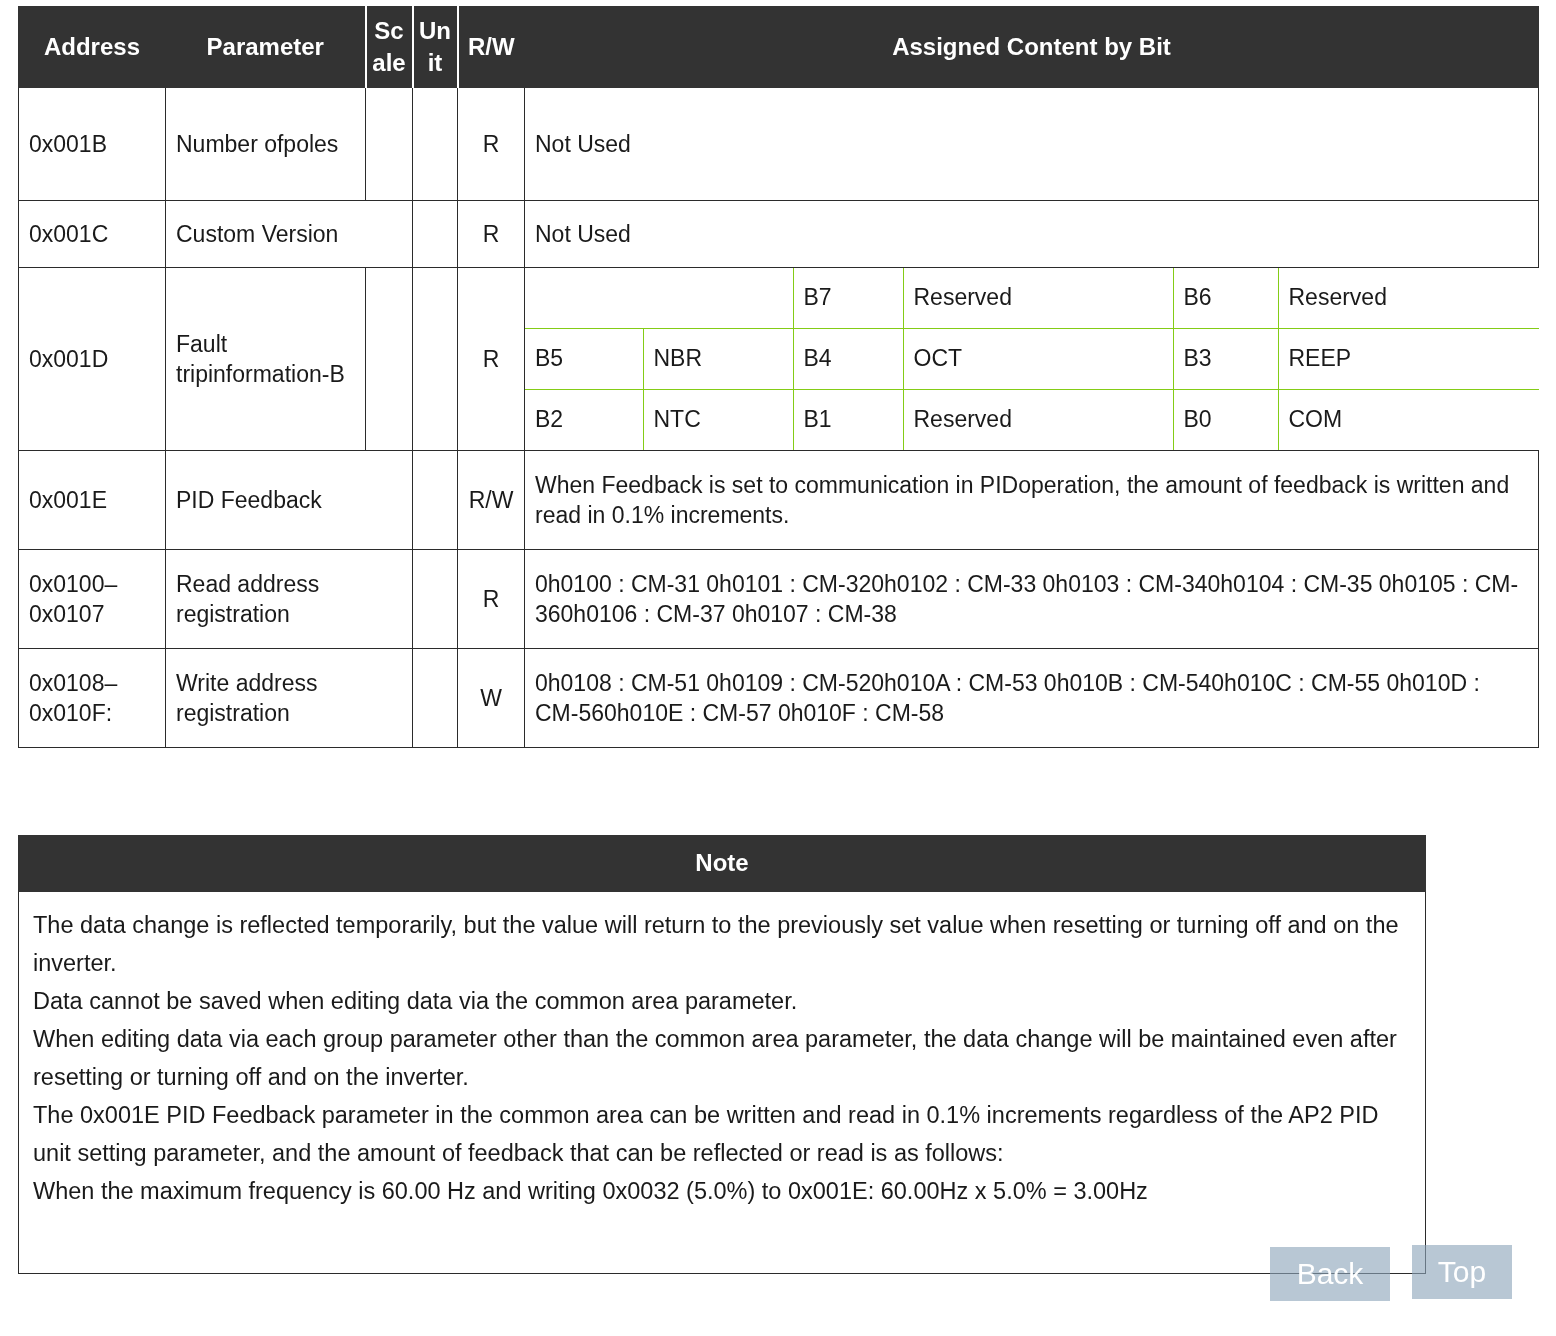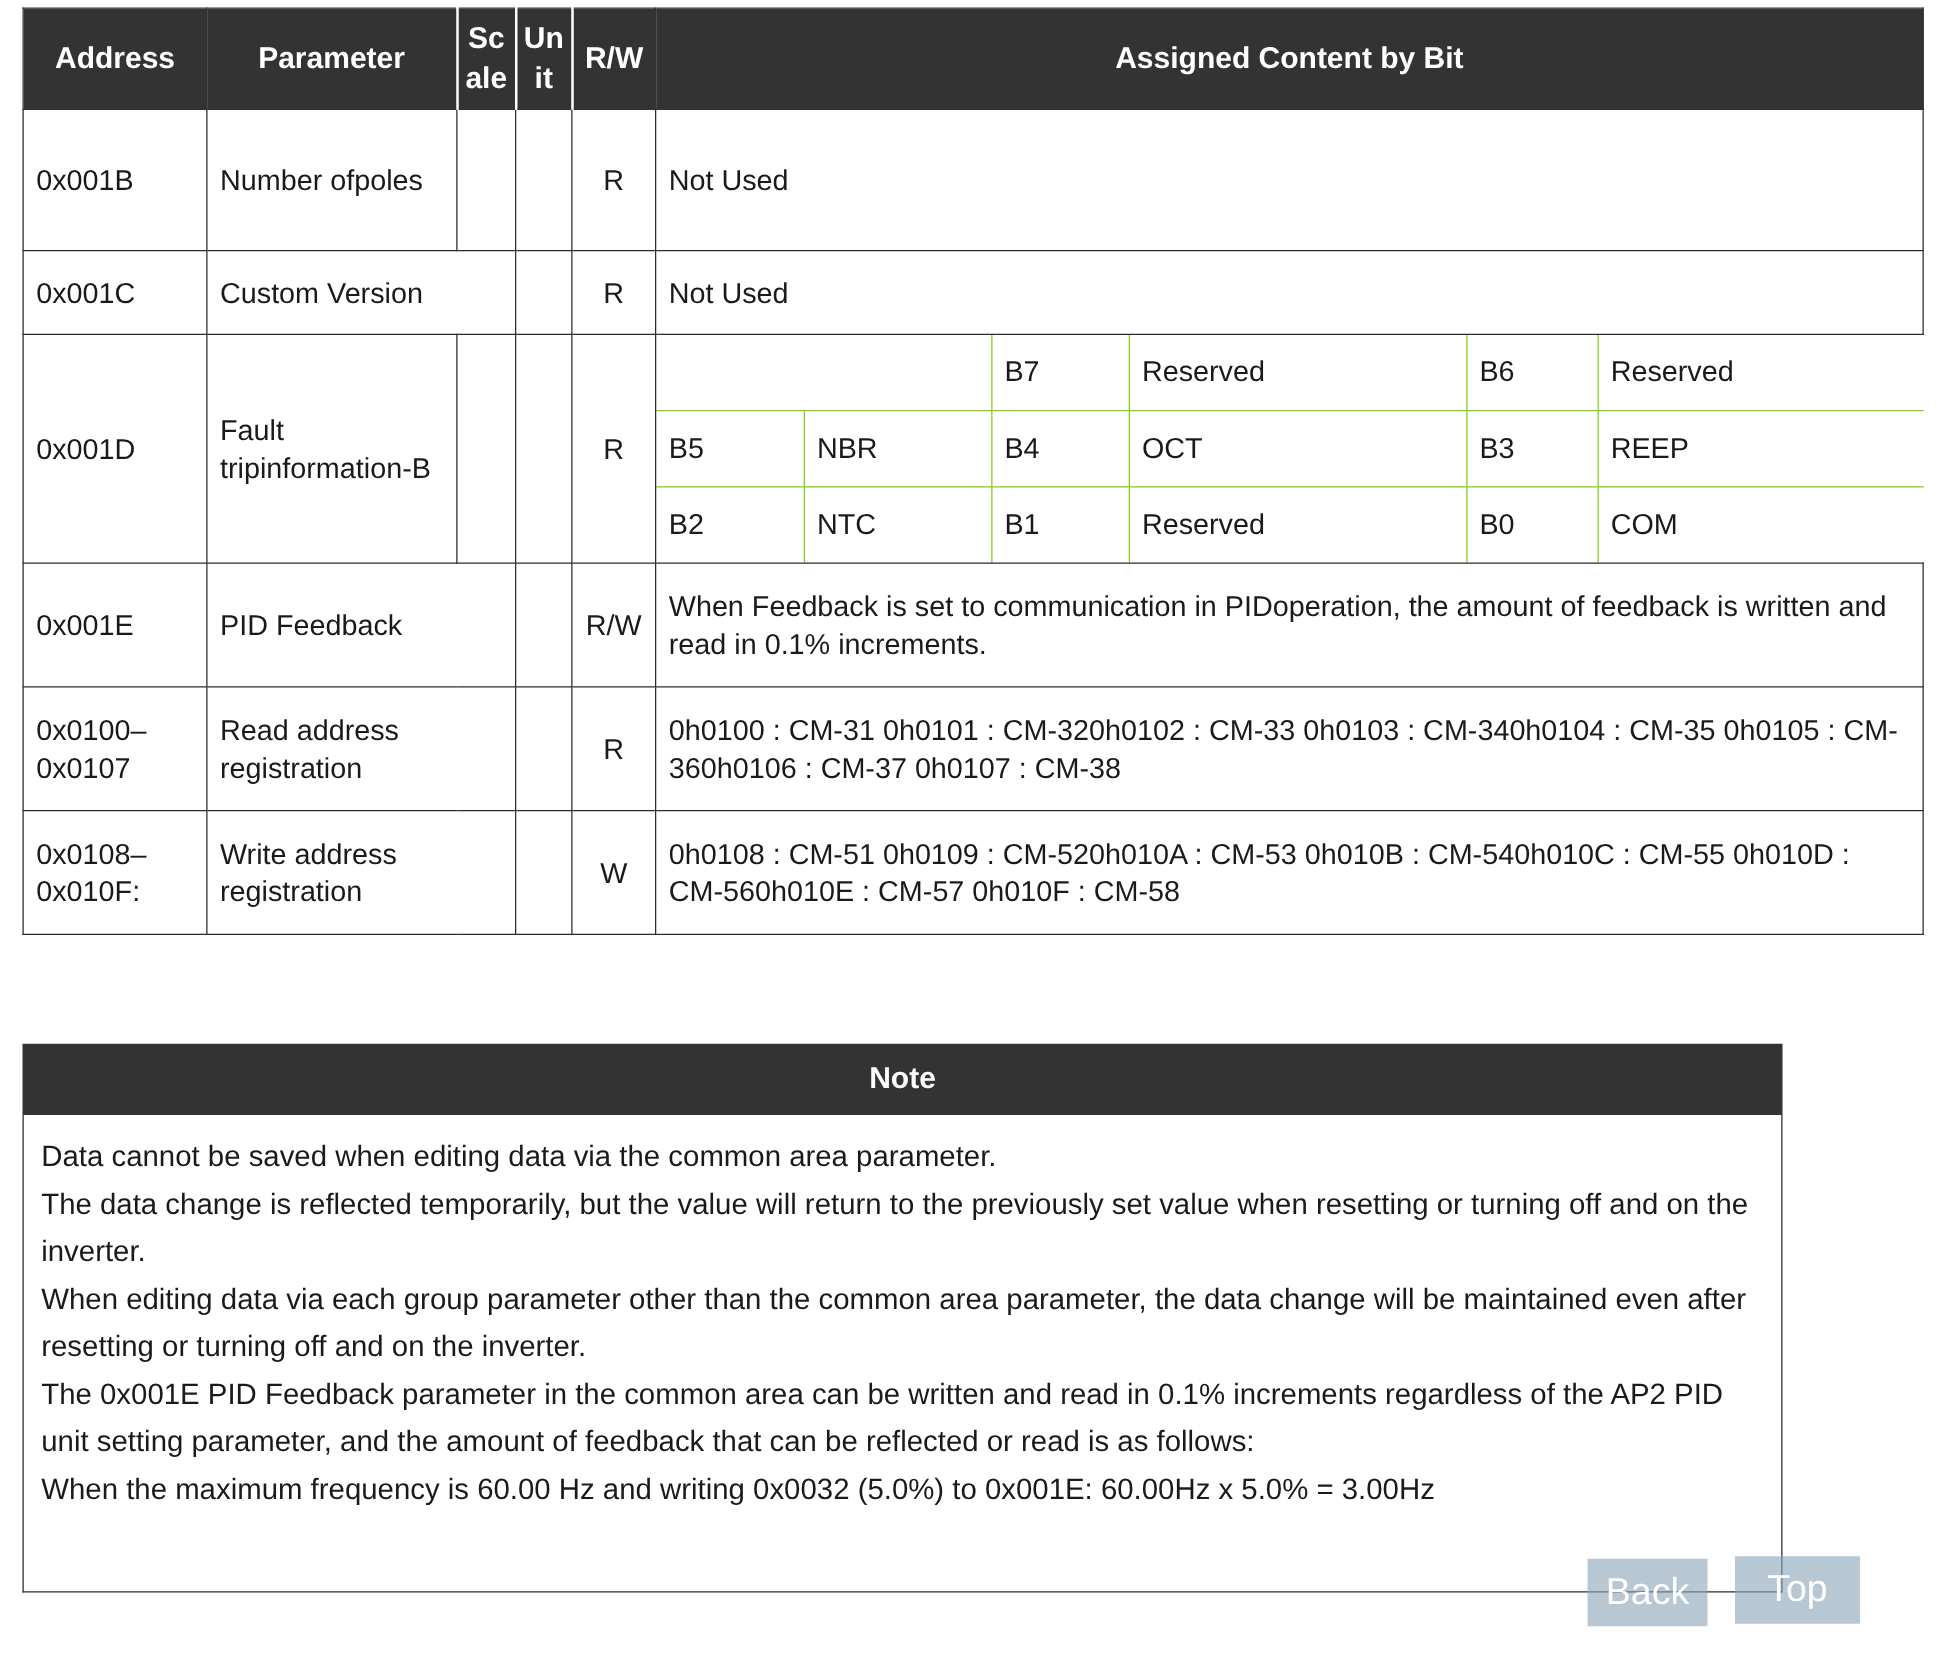--- a/index.html
+++ b/index.html
@@ -122,21 +122,21 @@
     left: 1270px;
     top: 1247px;
     display: flex;
     gap: 22px;
     z-index: 20;
   }
   .float-btn {
     background: rgba(140, 164, 186, 0.62);
     color: #ffffff;
     font-size: 30px;
-    width: 96px;
+    width: 120px;
     height: 54px;
     display: flex;
     align-items: center;
     justify-content: center;
     border: none;
     font-family: "Liberation Sans", sans-serif;
     cursor: pointer;
     padding: 0;
   }
   .float-btn.top-btn {
@@ -252,22 +252,22 @@
       <td></td>
       <td class="c-rw">W</td>
       <td class="c-cont">0h0108 : CM-51 0h0109 : CM-520h010A : CM-53 0h010B : CM-540h010C : CM-55 0h010D : CM-560h010E : CM-57 0h010F : CM-58</td>
     </tr>
   </tbody>
 </table>
 
 <div class="note-box">
   <div class="note-header">Note</div>
   <div class="note-body">
+    <p>The data change is reflected temporarily, but the value will return to the previously set value when resetting or turning off and on the inverter.</p>
     <p>Data cannot be saved when editing data via the common area parameter.</p>
-    <p>The data change is reflected temporarily, but the value will return to the previously set value when resetting or turning off and on the inverter.</p>
     <p>When editing data via each group parameter other than the common area parameter, the data change will be maintained even after resetting or turning off and on the inverter.</p>
     <p>The 0x001E PID Feedback parameter in the common area can be written and read in 0.1% increments regardless of the AP2 PID unit setting parameter, and the amount of feedback that can be reflected or read is as follows:</p>
     <p>When the maximum frequency is 60.00 Hz and writing 0x0032 (5.0%) to 0x001E: 60.00Hz x 5.0% = 3.00Hz</p>
   </div>
 </div>
 
 <div class="float-btns">
   <button class="float-btn back-btn">Back</button>
   <button class="float-btn top-btn">Top</button>
 </div>

